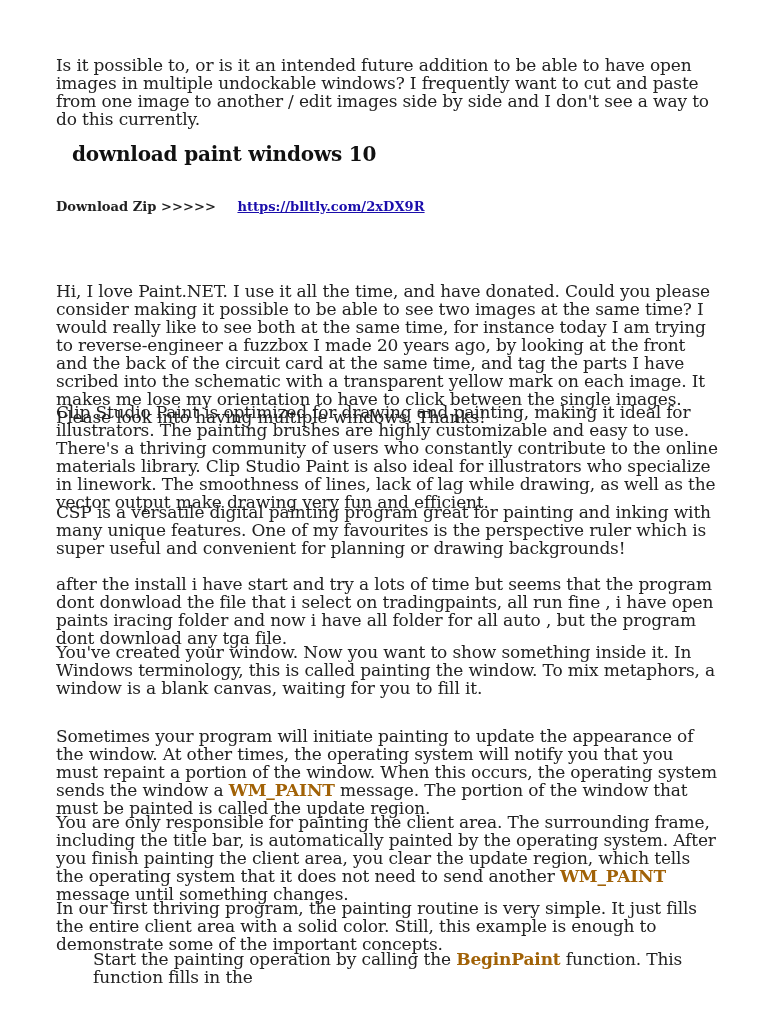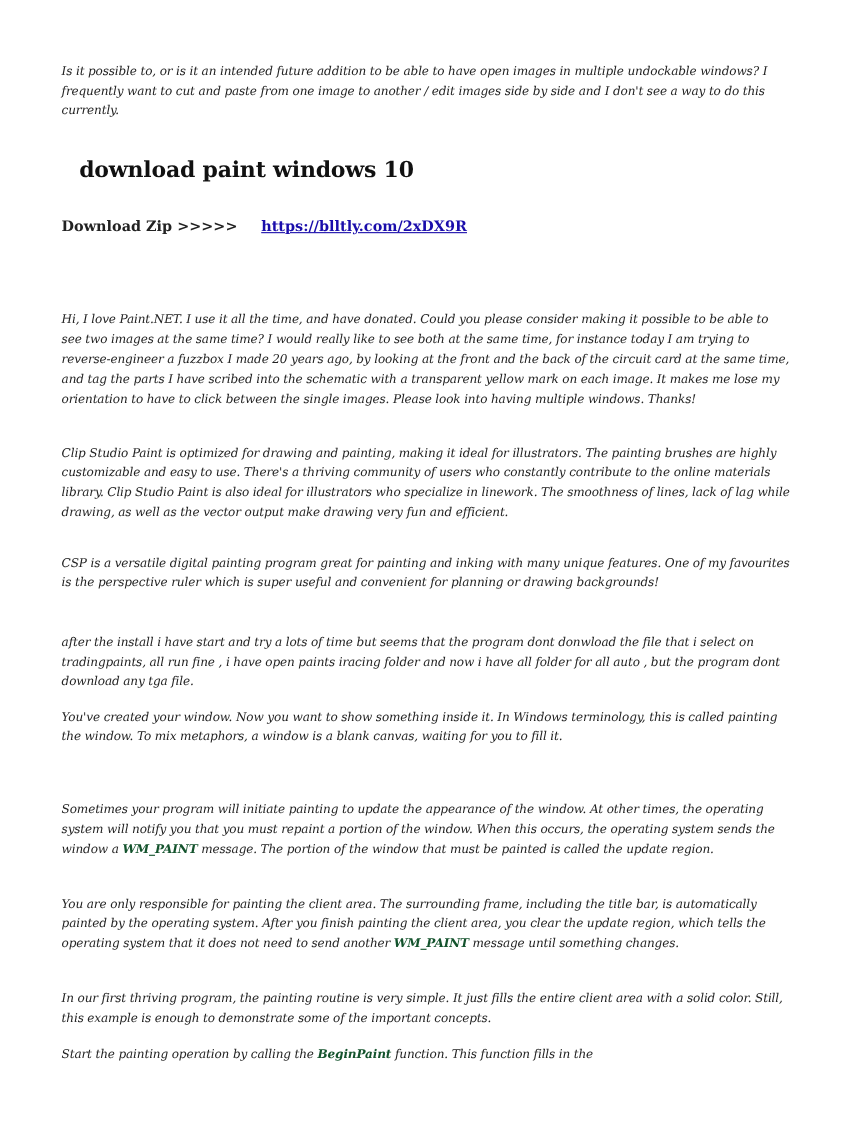--- a/index.html
+++ b/index.html
@@ -1,26 +1,26 @@
 <!DOCTYPE html>
 <html><head>
 <meta charset="utf-8">
 <style>
   html, body { margin: 0; padding: 0; background: #ffffff; }
   body {
     width: 770px; height: 1024px; overflow: hidden; position: relative;
     font-family: "DejaVu Serif", serif; color: #222222;
   }
   .page { position: absolute; left: 56px; top: 0; width: 664px; }
-  p { margin: 0; font-size: 11px; line-height: 18px; letter-spacing: -0.15px; font-style: italic; }
+  p { margin: 0; font-size: 17px; line-height: 18px; letter-spacing: -0.15px; }
   .block { position: absolute; left: 0; width: 664px; }
   h1 { margin: 16px; font-size: 20px; font-weight: bold; color: #111; letter-spacing: -0.2px; }
   .dl { font-weight: bold; font-size: 13.1px; }
   .dl a { color: #1a0dab; text-decoration: underline; margin-left: 17px; }
-  b { color: #14532d; }
+  b { color: #a16207; }
 </style>
 </head>
 <body>
 
 <div class="page">
 
   <p class="block" style="top:56px;">Is it possible to, or is it an intended future addition to be able to have open images in multiple undockable windows? I frequently want to cut and paste from one image to another / edit images side by side and I don't see a way to do this currently.</p>
 
   <h1 class="block" style="top:126px;">download paint windows 10</h1>
 
@@ -38,15 +38,15 @@
   <p class="block" style="top:575px;">after the install i have start and try a lots of time but seems that the program dont donwload the file that i select on tradingpaints, all run fine , i have open paints iracing folder and now i have all folder for all auto , but the program dont download any tga file.</p>
 
   <p class="block" style="top:643px;">You've created your window. Now you want to show something inside it. In Windows terminology, this is called painting the window. To mix metaphors, a window is a blank canvas, waiting for you to fill it.</p>
 
   <p class="block" style="top:727px;"><span>Sometimes your program will initiate painting to update the appearance of the window. At other times, the operating system will notify you that you must repaint a portion of the window. When this occurs, the operating system sends the window a </span><b>WM_PAINT</b><span> message. The portion of the window that must be painted is called the update region.</span></p>
 
   <p class="block" style="top:813px;"><span>You are only responsible for painting the client area. The surrounding frame, including the title bar, is automatically painted by the operating system. After you finish painting the client area, you clear the update region, which tells the operating system that it does not need to send another </span><b>WM_PAINT</b><span> message until something changes.</span></p>
 
   <p class="block" style="top:899px;">In our first thriving program, the painting routine is very simple. It just fills the entire client area with a solid color. Still, this example is enough to demonstrate some of the important concepts.</p>
 
-  <p class="block" style="top:950px;"><span>Start the painting operation by calling the </span><b>BeginPaint</b><span> function. This function fills in the</span></p>
+  <p class="block" style="top:950px;margin-left:37px;"><span>Start the painting operation by calling the </span><b>BeginPaint</b><span> function. This function fills in the</span></p>
 
 </div>
 
 </body></html>

